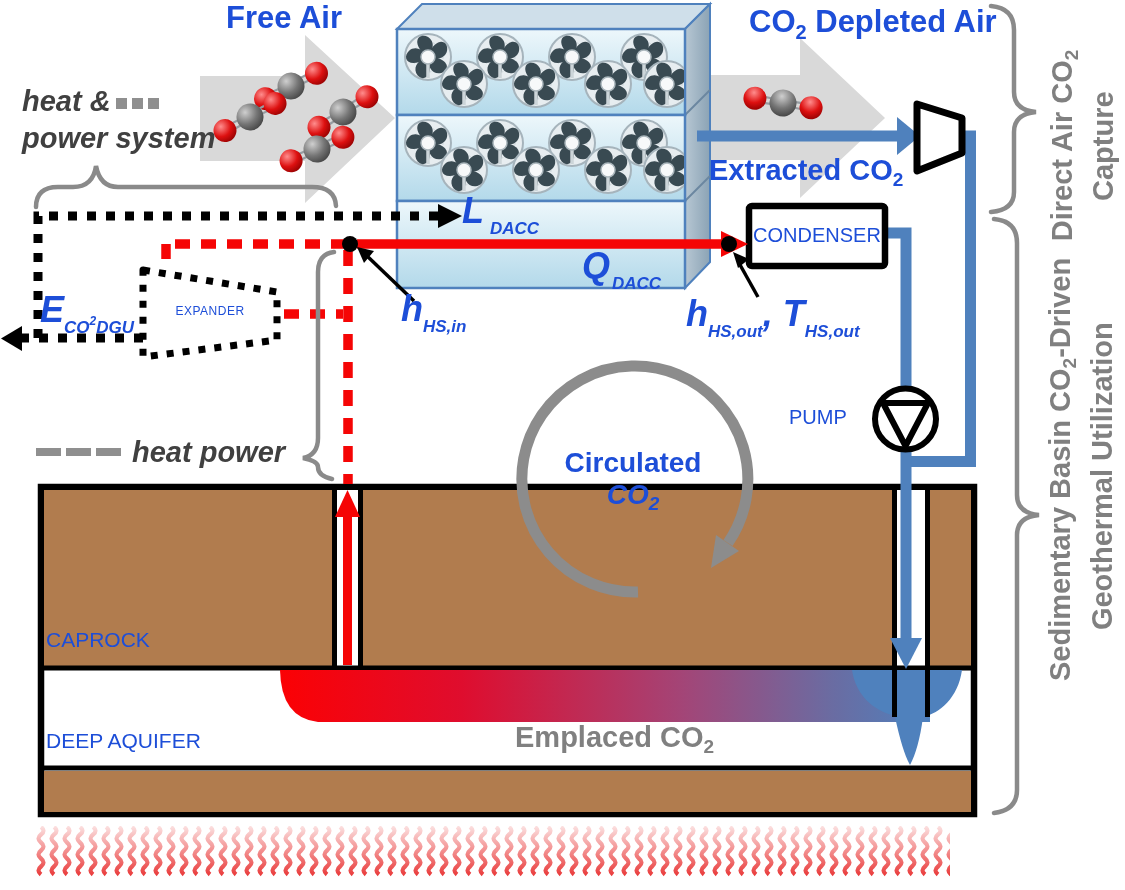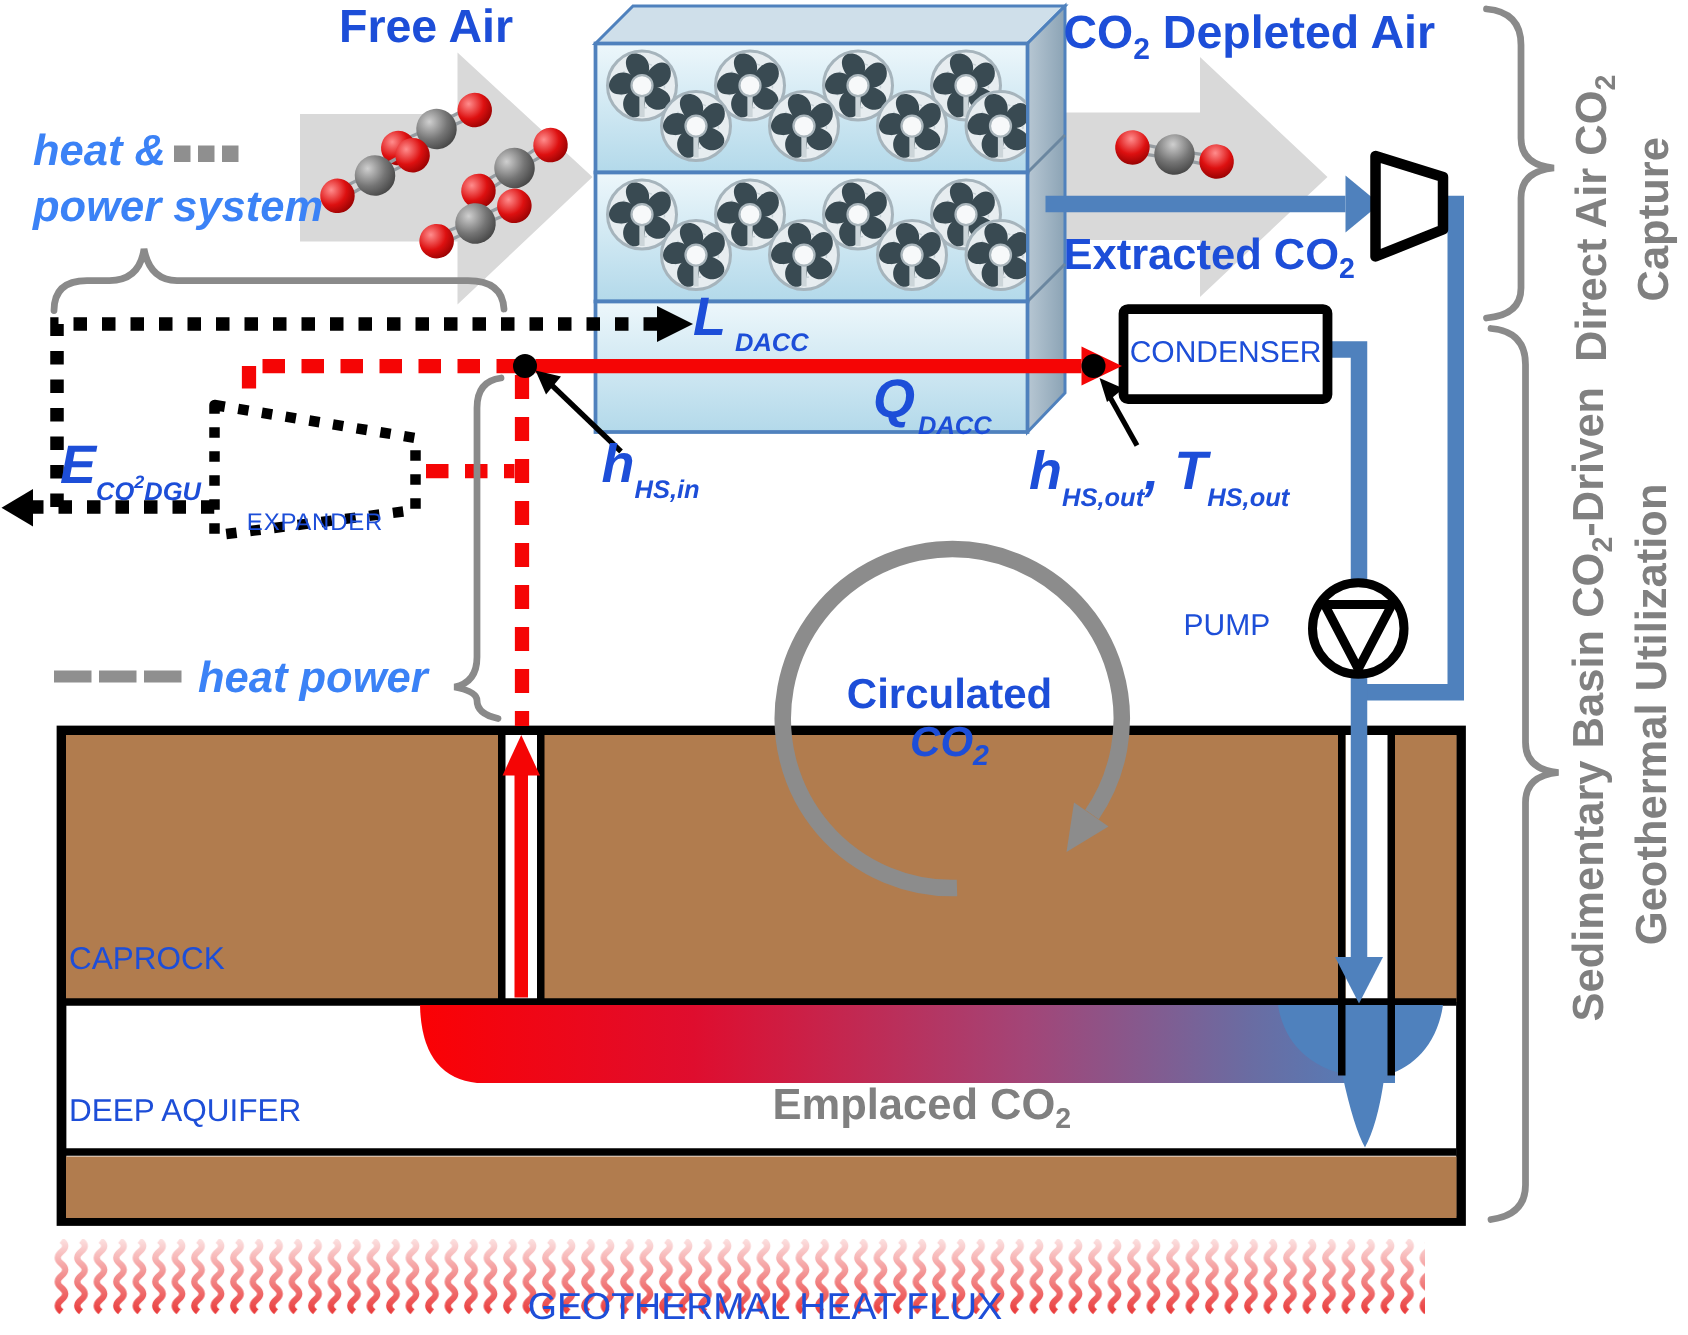--- a/index.html
+++ b/index.html
@@ -9,24 +9,24 @@
   .lbl{position:absolute;white-space:nowrap;color:#1d4ed8;line-height:1.05;}
   .b31{font-weight:700;font-size:31px;}
   .b29{font-weight:700;font-size:29px;}
   .b28{font-weight:700;font-size:28px;}
   .sb{font-size:20px;font-weight:700;vertical-align:-7px;}
   .sb2{font-size:19px;font-weight:700;vertical-align:-6px;}
   .eq{font-style:italic;font-weight:700;font-size:36px;}
   .eqs{font-weight:700;font-size:17px;vertical-align:-11px;letter-spacing:0;}
   .eqss{font-size:12px;vertical-align:-3px;}
   .gray{color:#808080;}
-  .itg{color:#3b82f6;font-style:italic;font-weight:700;font-size:29px;}
+  .itg{color:#404040;font-style:italic;font-weight:700;font-size:29px;}
   .plain21{font-size:21px;}
   .plain20{font-size:20px;}
-  .plain18{font-size:16px;letter-spacing:.5px;margin-top:36px;}
+  .plain18{font-size:12px;letter-spacing:.5px;}
   .plain25{font-size:25px;}
   .ctr{text-align:center;}
   .rot{transform:rotate(-90deg);}
   .sq{display:inline-block;width:11px;height:11px;background:#8f8f8f;margin-left:5px;vertical-align:2px;}
   .dsh{display:inline-block;width:25px;height:8px;background:#8f8f8f;margin-right:5px;vertical-align:6px;}
 </style>
 </head>
 <body>
 
 <div class="stage">
@@ -220,21 +220,21 @@
   <g fill="none" stroke-width="4.5" stroke-linecap="round" stroke="#8A8A8A">
     <path d="M 36,207 Q 36,187 58,187 L 73,187 Q 93,187 96,166 Q 100,187 118,187 L 312,187 Q 335,187 336,206"></path>
     <path d="M 334,252 Q 318,254 318,272 L 318,438 Q 318,455 303,458 Q 318,461 318,467 Q 318,476 332,479"></path>
     <path d="M 991,6 Q 1014,8 1014,30 L 1014,92 Q 1014,110 1036,112 Q 1014,114 1014,132 L 1014,192 Q 1014,210 991,212"></path>
     <path d="M 994,219 Q 1017,221 1017,243 L 1017,495 Q 1017,513 1039,515 Q 1017,517 1017,535 L 1017,790 Q 1017,810 994,813"></path>
   </g>
 </svg>
 
 <div class="lbl b31" style="left:226px;top:2px;"><span>Free Air</span></div>
 
-<div class="lbl b31" style="left:709px;top:6px;"><span>CO</span><span class="sb">2</span><span> Depleted Air</span></div>
+<div class="lbl b31" style="left:709px;top:6px;padding-left:40px;"><span>CO</span><span class="sb">2</span><span> Depleted Air</span></div>
 
 <div class="lbl b29" style="left:709px;top:155px;"><span>Extracted CO</span><span class="sb2">2</span></div>
 
 <div class="lbl itg" style="left:22px;top:86px;"><span>heat &amp;</span><span class="sq"></span><span class="sq"></span><span class="sq"></span></div>
 <div class="lbl itg" style="left:22px;top:123px;"><span>power system</span></div>
 
 <div class="lbl itg" style="left:36px;top:437px;"><span class="dsh"></span><span class="dsh"></span><span class="dsh"></span><span style="margin-left:6px;">heat power</span></div>
 
 <div class="lbl eq" style="left:462px;top:192px;"><span>L</span><span class="eqs" style="margin-left:6px;">DACC</span></div>
 
@@ -253,21 +253,20 @@
 <div class="lbl plain20" style="left:789px;top:407px;"><span>PUMP</span></div>
 
 <div class="lbl b28 ctr" style="left:553px;top:448px;width:160px;"><span>Circulated</span></div>
 <div class="lbl b28 ctr" style="left:553px;top:480px;width:160px;font-style:italic;"><span>CO</span><span class="sb2">2</span></div>
 
 <div class="lbl plain21" style="left:46px;top:629px;"><span>CAPROCK</span></div>
 <div class="lbl plain21" style="left:46px;top:730px;"><span>DEEP AQUIFER</span></div>
 
 <div class="lbl b29 gray" style="left:515px;top:722px;"><span>Emplaced CO</span><span class="sb2">2</span></div>
 
-<div class="lbl plain25 ctr" style="left:340px;top:858px;width:340px;"><span>GEOTHERMAL HEAT FLUX</span></div>
 
 <div class="lbl b29 gray ctr rot" style="left:934px;top:128px;width:260px;"><span>Direct Air CO</span><span class="sb2">2</span></div>
 <div class="lbl b29 gray ctr rot" style="left:1038px;top:131px;width:130px;"><span>Capture</span></div>
 
 <div class="lbl b29 gray ctr rot" style="left:842px;top:452px;width:440px;"><span>Sedimentary Basin CO</span><span class="sb2">2</span><span>-Driven</span></div>
 <div class="lbl b29 gray ctr rot" style="left:937px;top:461px;width:330px;"><span>Geothermal Utilization</span></div>
 
 </div>
 
 </body></html>

